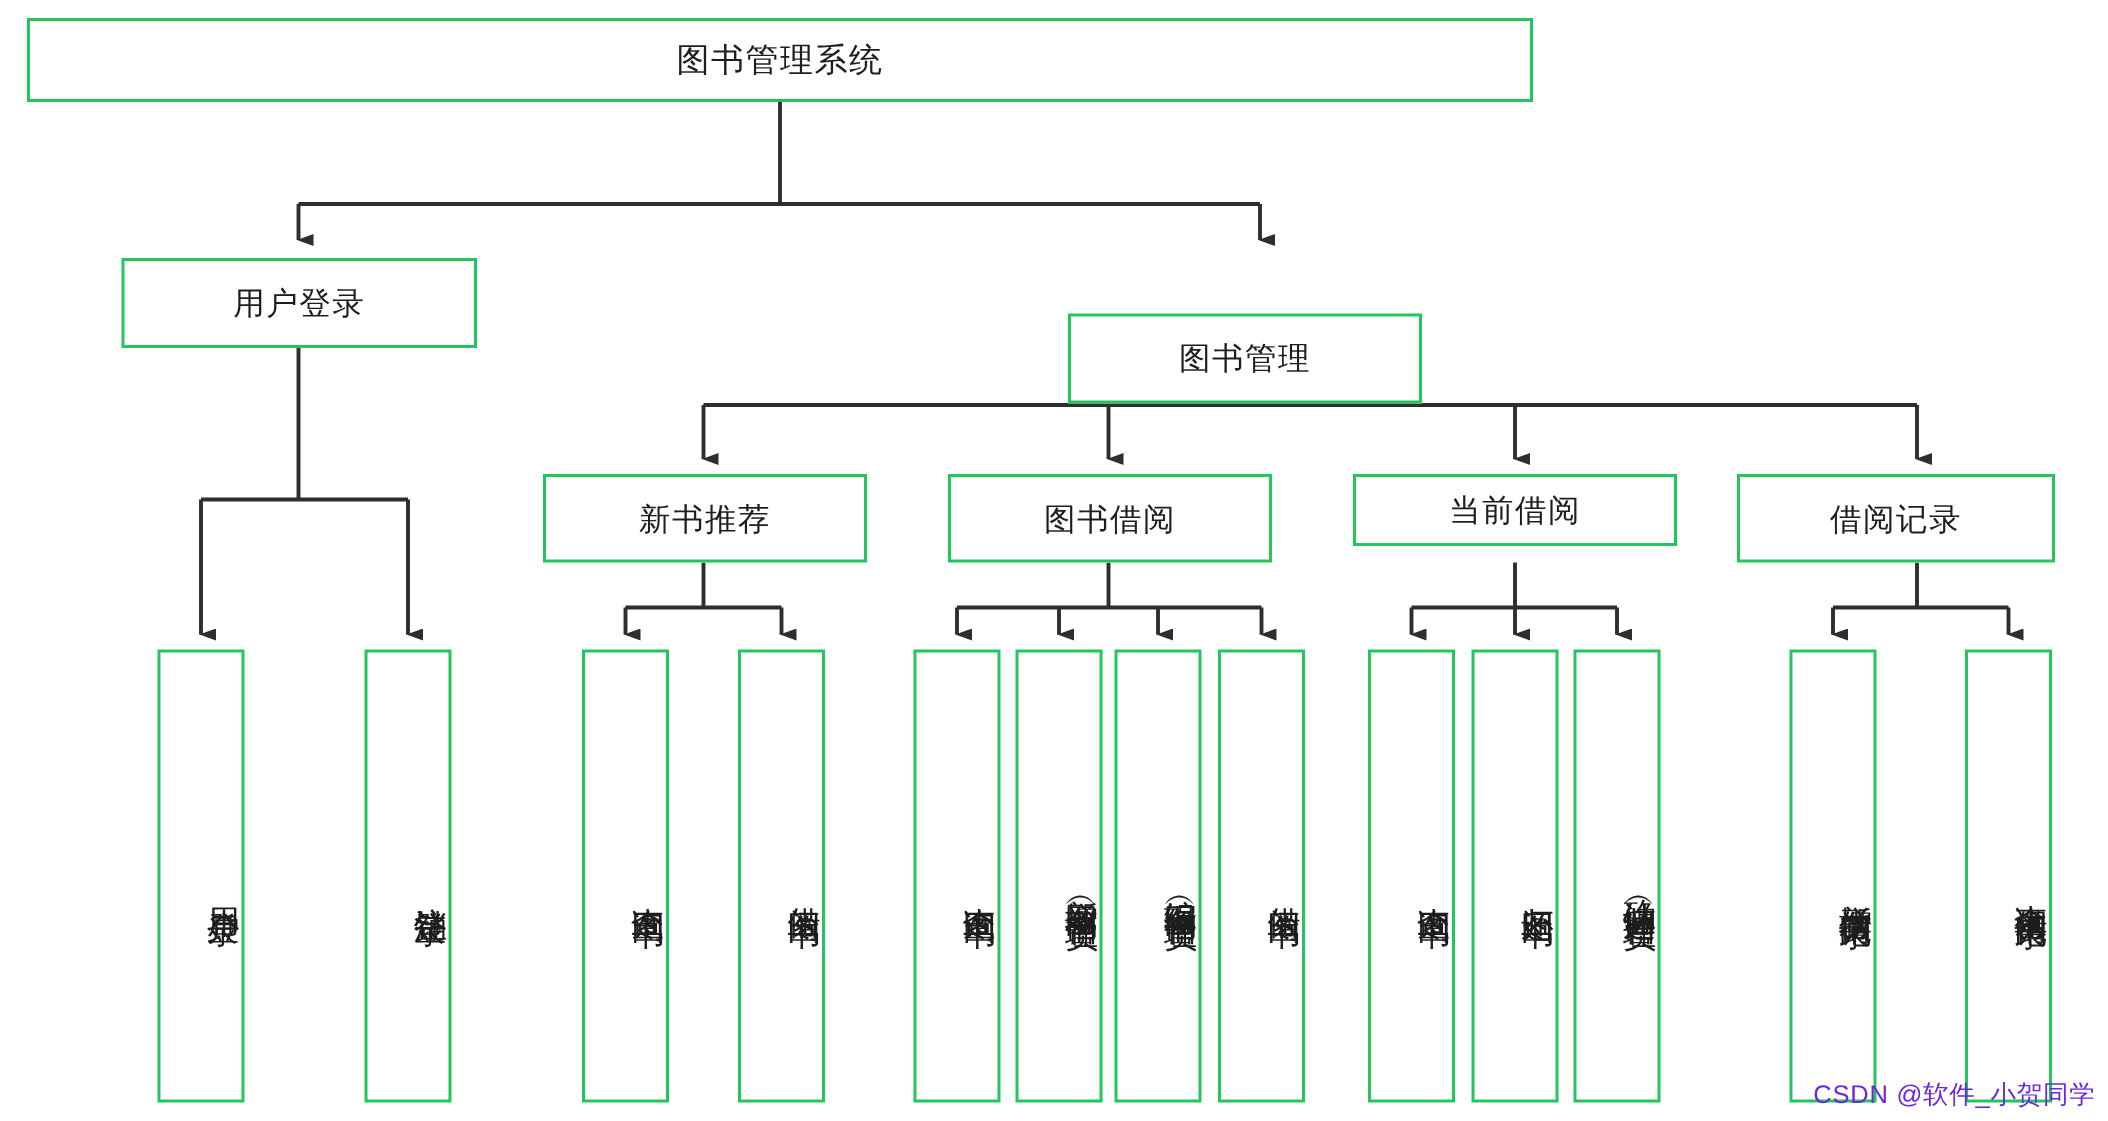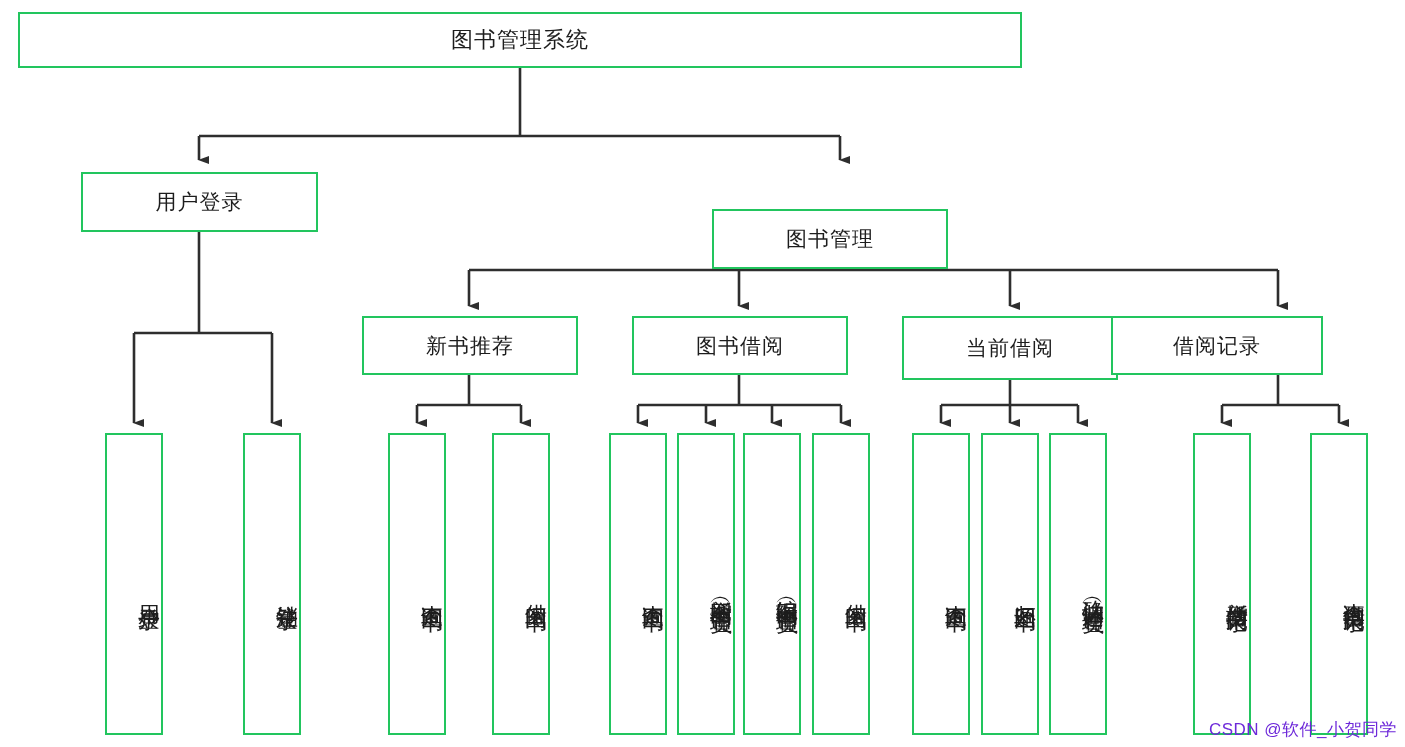--- a/index.html
+++ b/index.html
@@ -136,24 +136,24 @@
   <div class="node horizontal" style="left:712px; top:172px; width:236px; height:60px;margin-top:37px;">
     <span class="label">图书管理</span>
   </div>
 
   <div class="node horizontal" style="left:632px; top:316px; width:216px; height:59px;">
     <span class="label">图书借阅</span>
   </div>
   <div class="node horizontal" style="left:362px; top:316px; width:216px; height:59px;">
     <span class="label">新书推荐</span>
   </div>
-  <div class="node horizontal" style="left:902px; top:316px; width:216px; height:64px;">
+  <div class="node horizontal" style="left:902px; top:316px; width:216px; height:48px;">
     <span class="label">当前借阅</span>
   </div>
-  <div class="node horizontal" style="left:1111px; top:316px; width:212px; height:59px;">
+  <div class="node horizontal" style="left:1158px; top:316px; width:212px; height:59px;">
     <span class="label">借阅记录</span>
   </div>
 
   <div class="node vertical" style="left:105px; top:433px; width:58px; height:302px;">
     <span class="label">用户登录</span>
   </div>
   <div class="node vertical" style="left:243px; top:433px; width:58px; height:302px;">
     <span class="label">注销登录</span>
   </div>
 

